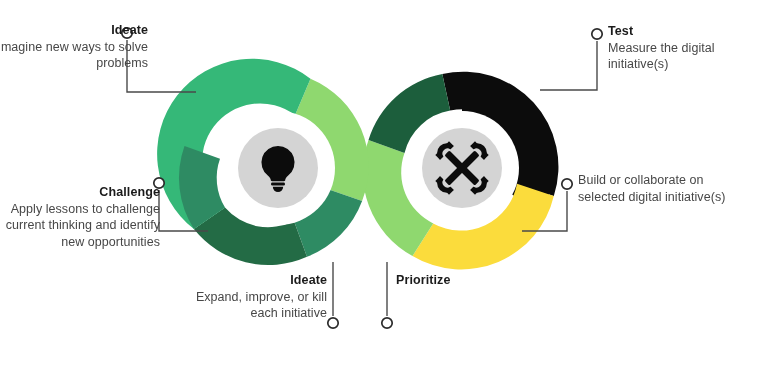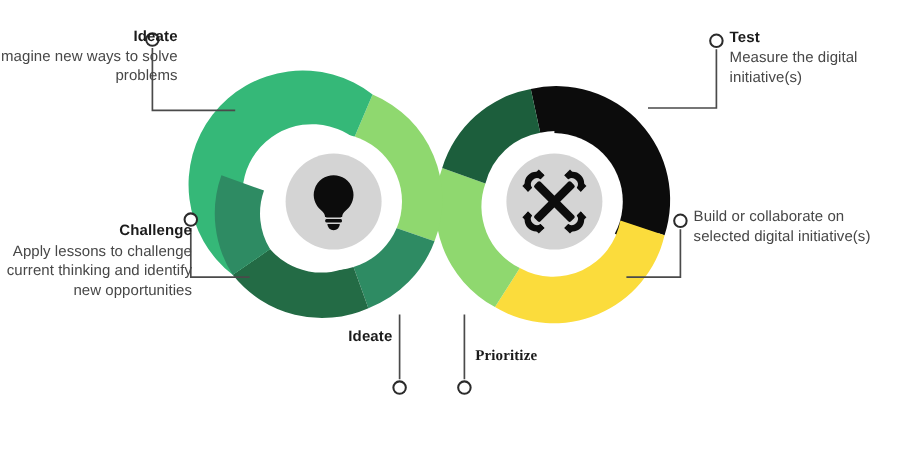--- a/index.html
+++ b/index.html
@@ -44,21 +44,21 @@
   }
   .align-right { text-align: right; }
   .align-left  { text-align: left; }
 
   
   #callout-ideate     { left: -12px;  top: 22px;  }
   #callout-challenge  { left: 0px;    top: 184px; }
   #callout-test       { left: 608px;  top: 23px;  }
   #callout-create     { left: 578px;  top: 172px; }
   #callout-refine     { left: 175px;  top: 272px; width: 152px; }
-  #callout-prioritize { left: 396px;  top: 288px; width: 170px; font-family: Liberation Serif, serif; }
+  #callout-prioritize { left: 396px;  top: 272px; width: 170px; }
 </style>
 </head>
 <body>
 
 <div id="infographic">
 
   <svg id="loop-svg" viewBox="0 0 768 379">
 
     <g>
 
@@ -202,19 +202,20 @@
     <span class="callout-title">Test</span>
     <span class="callout-body">Measure the digital initiative(s)</span>
   </div>
 
   <div class="callout align-left" id="callout-create">
     <span class="callout-body">Build or collaborate on selected digital initiative(s)</span>
   </div>
 
   <div class="callout align-right" id="callout-refine">
     <span class="callout-title">Ideate</span>
+    <span class="callout-body">Expand, improve, or kill each initiative</span>
   </div>
 
   <div class="callout align-left" id="callout-prioritize">
     <span class="callout-title">Prioritize</span>
   </div>
 
 </div>
 
 </body></html>

